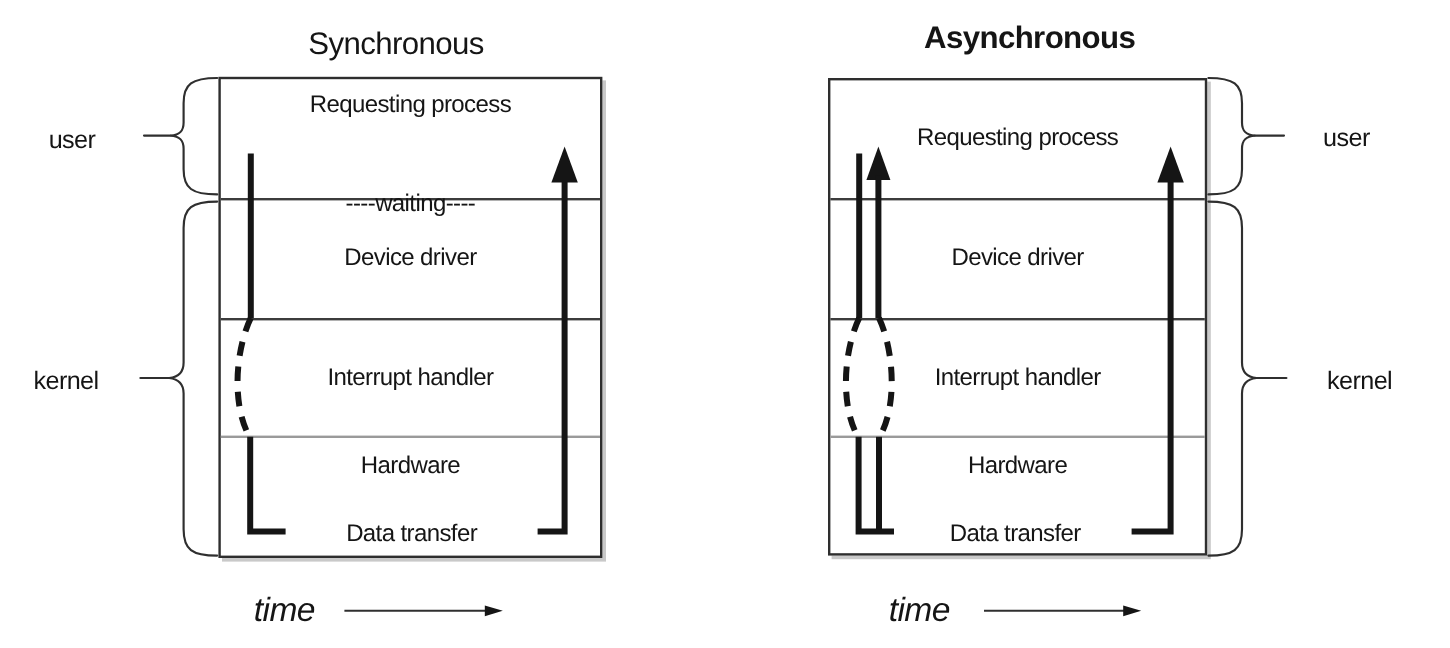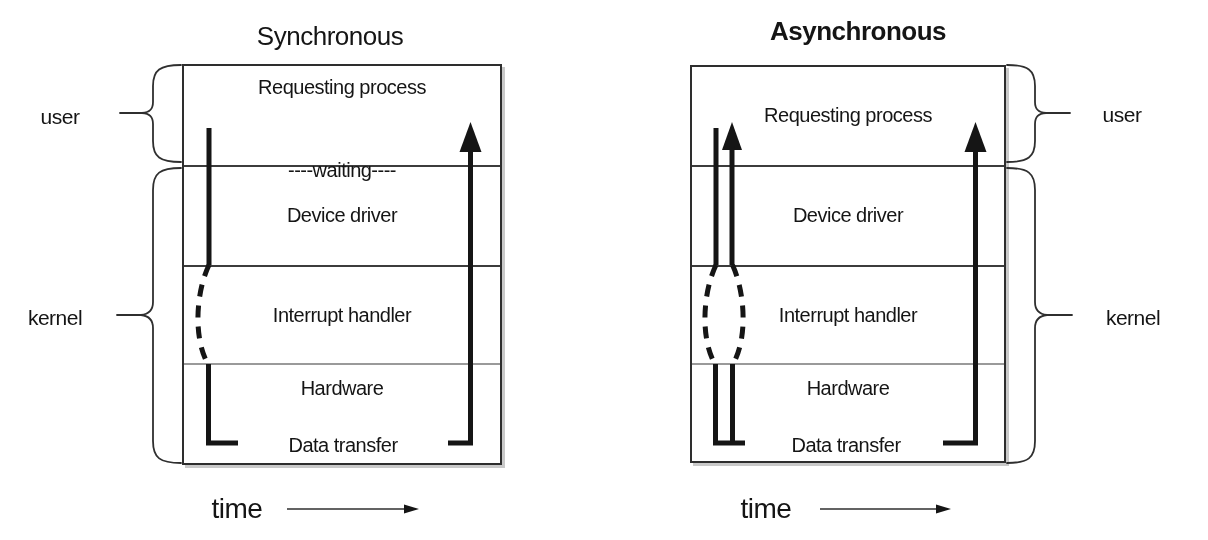--- a/index.html
+++ b/index.html
@@ -22,21 +22,21 @@
   .box-sync{left:182px;top:64px;width:320px;height:401px;}
   .box-async{left:690px;top:65px;width:316px;height:398px;}
   .divider{position:absolute;left:0;width:100%;height:0;border-top:2px solid var(--divider-dark);}
   .divider.gray{border-top-color:var(--divider-gray);}
   .lbl{
     position:absolute;transform:translate(-50%,-50%);white-space:nowrap;
     font-size:20px;letter-spacing:-0.5px;line-height:1.1;z-index:4;
   }
   .title{font-size:26px;}
   .side-label{font-size:21px;}
-  .time-label{font-size:28px;}
+  .time-label{font-size:28px;font-style:italic;}
   svg{position:absolute;left:0;top:0;z-index:3;}
   .flow{stroke:currentColor;stroke-width:5;fill:none;stroke-linejoin:miter;stroke-linecap:butt;}
   .flow-dashed{stroke:currentColor;stroke-width:5;fill:none;stroke-dasharray:12 9;stroke-linecap:butt;}
   .head{fill:currentColor;stroke:none;}
   .brace{stroke:#2f2f2f;stroke-width:1.8;fill:none;stroke-linecap:round;}
   .thin-arrow{stroke:#2f2f2f;stroke-width:1.7;fill:none;}
 </style>
 </head>
 <body>
 

